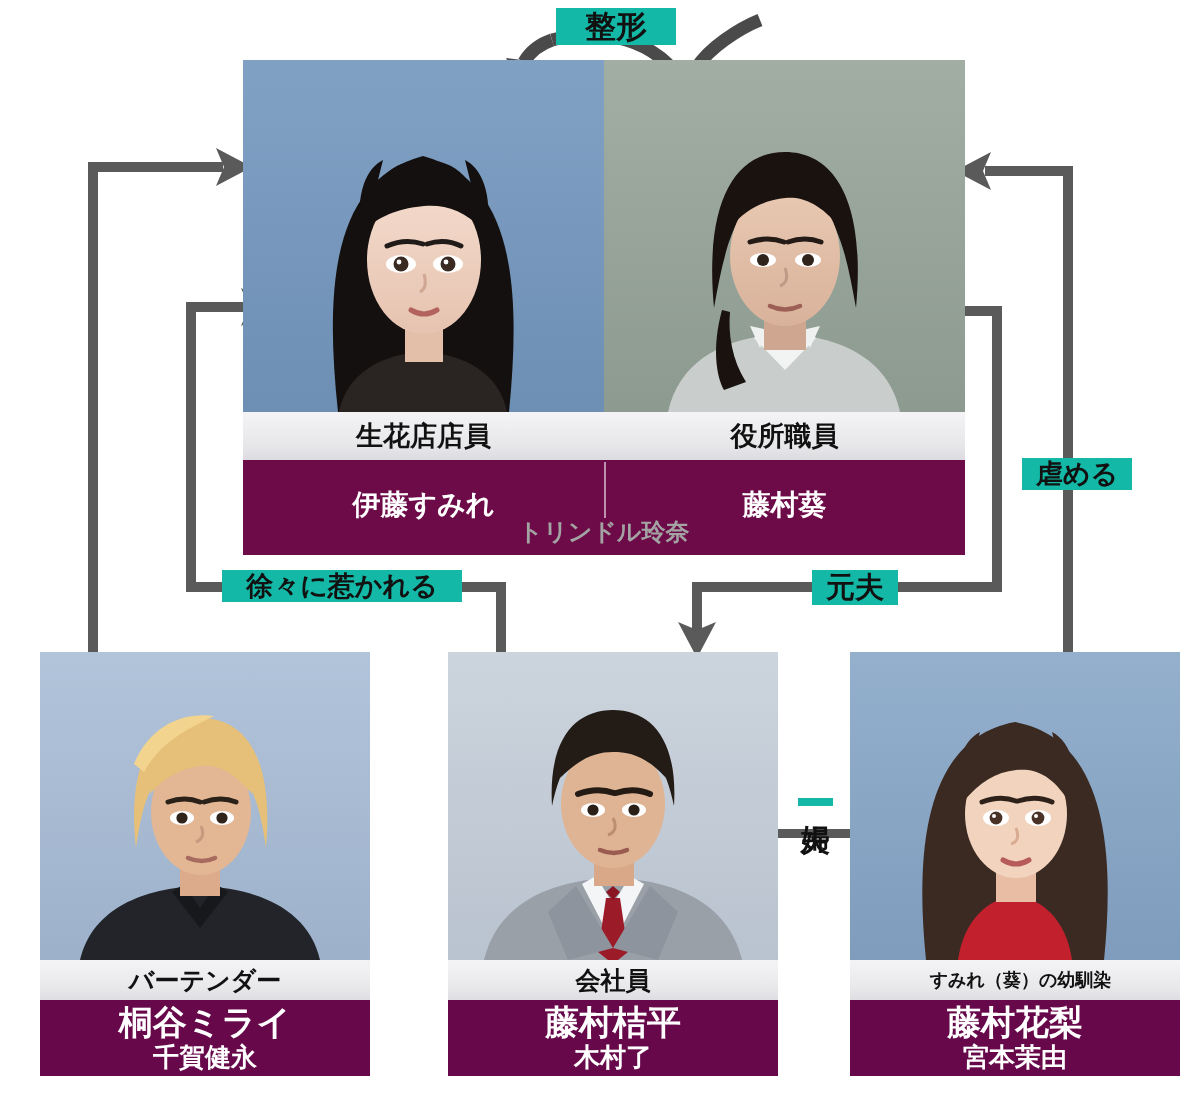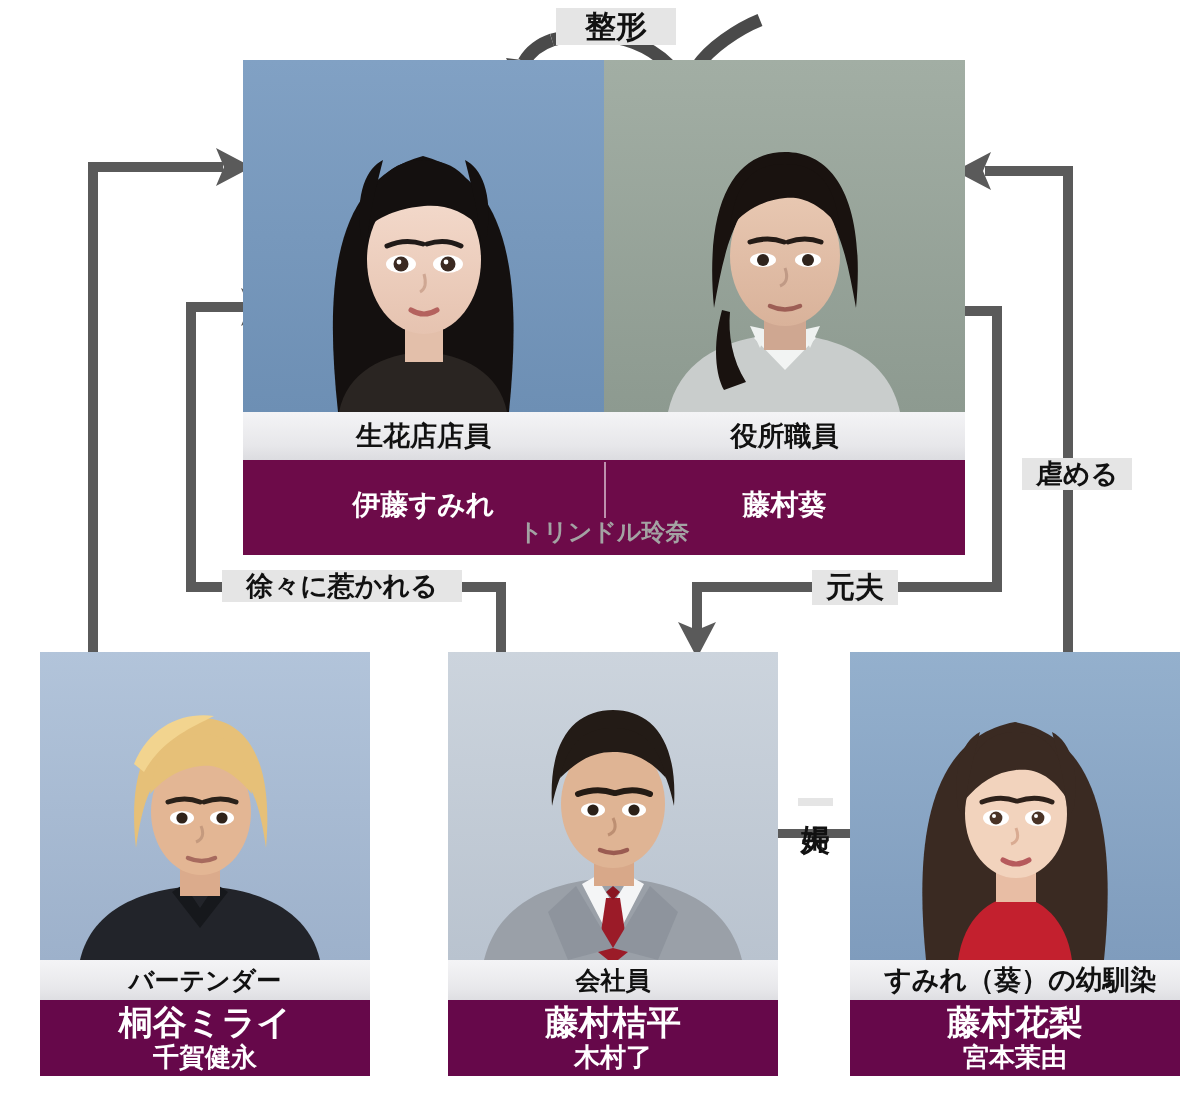--- a/index.html
+++ b/index.html
@@ -60,21 +60,21 @@
     display:flex; flex-direction:column; align-items:center; justify-content:center;
   }
   .bname .chname { font-size:34px; }
   .bname .actor  { font-size:26px; margin-top:2px; }
 
   
   .ln { position:absolute; background:#5a5a5a; }
   .lbl {
     position:absolute; color:#111; font-weight:700;
     text-align:center; line-height:1.2; white-space:pre;
-    background:#e5e5e5; padding:0 4px;
+    background:#14b8a6; padding:0 4px;
   }
   .lbl.vert { writing-mode:vertical-rl; padding:4px 0; }
   svg.ov { position:absolute; left:0; top:0; width:1200px; height:1108px; overflow:visible; pointer-events:none; }
 </style>
 </head>
 <body>
 
 <div id="stage">
 
   <div class="ln" style="left:88px;top:162px;width:10px;height:495px;"></div>
@@ -310,21 +310,21 @@
         <ellipse cx="146" cy="166" rx="13" ry="8" fill="#fff"></ellipse>
         <ellipse cx="188" cy="166" rx="13" ry="8" fill="#fff"></ellipse>
         <circle cx="146" cy="166" r="6.4" fill="#4a3326"></circle>
         <circle cx="188" cy="166" r="6.4" fill="#4a3326"></circle>
         <circle cx="144" cy="164" r="2" fill="#fff"></circle>
         <circle cx="186" cy="164" r="2" fill="#fff"></circle>
         <path d="M166 176 q 5 13 -5 16" stroke="#d9ab92" stroke-width="3" fill="none"></path>
         <path d="M153 208 q 13 8 26 0" stroke="#b65a5c" stroke-width="5" fill="none" stroke-linecap="round"></path>
       </svg>
     </div>
-    <div class="brole" style="font-size:27px;padding-left:11px;">すみれ（葵）の幼馴染</div>
+    <div class="brole" style="font-size:18px;padding-left:11px;">すみれ（葵）の幼馴染</div>
     <div class="bname">
       <div class="chname">藤村花梨</div>
       <div class="actor">宮本茉由</div>
     </div>
   </div>
 
   <div class="lbl" style="left:556px;top:8px;width:120px;font-size:31px;">整形</div>
 
 
   <div class="lbl" style="left:222px;top:570px;width:240px;font-size:27px;">徐々に惹かれる</div>

